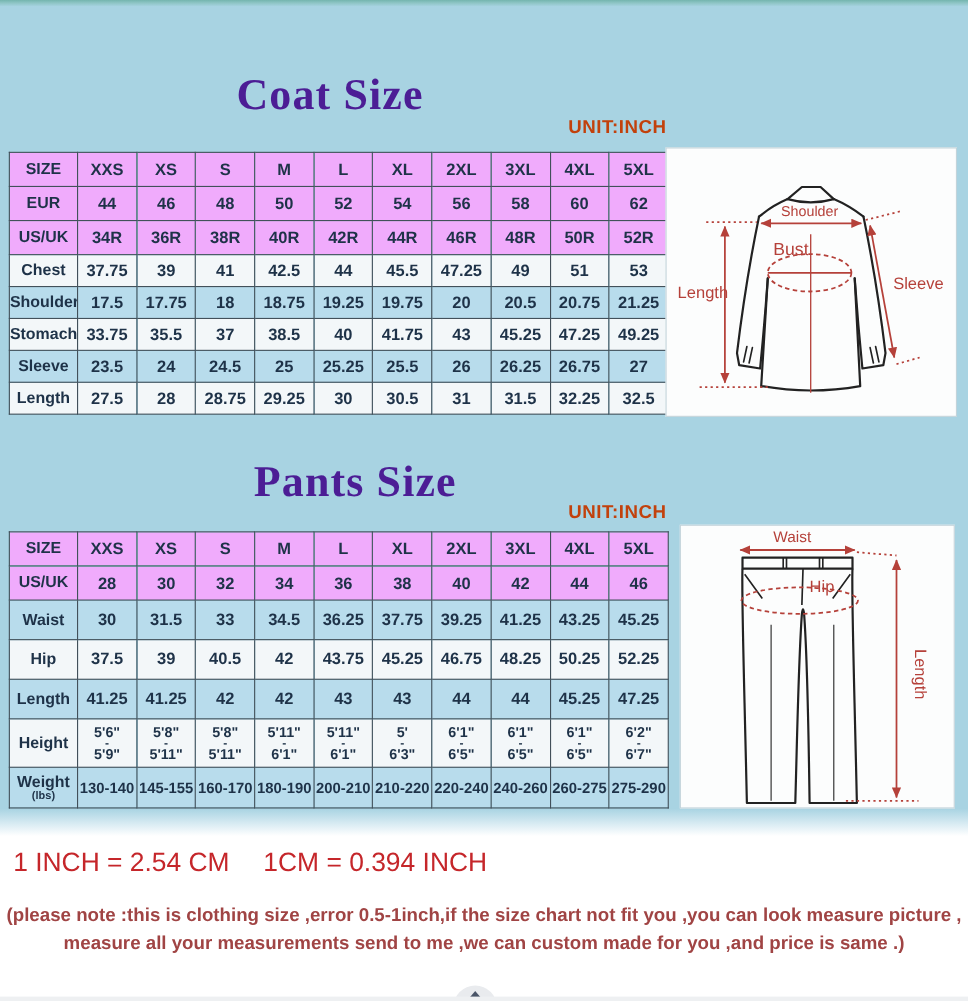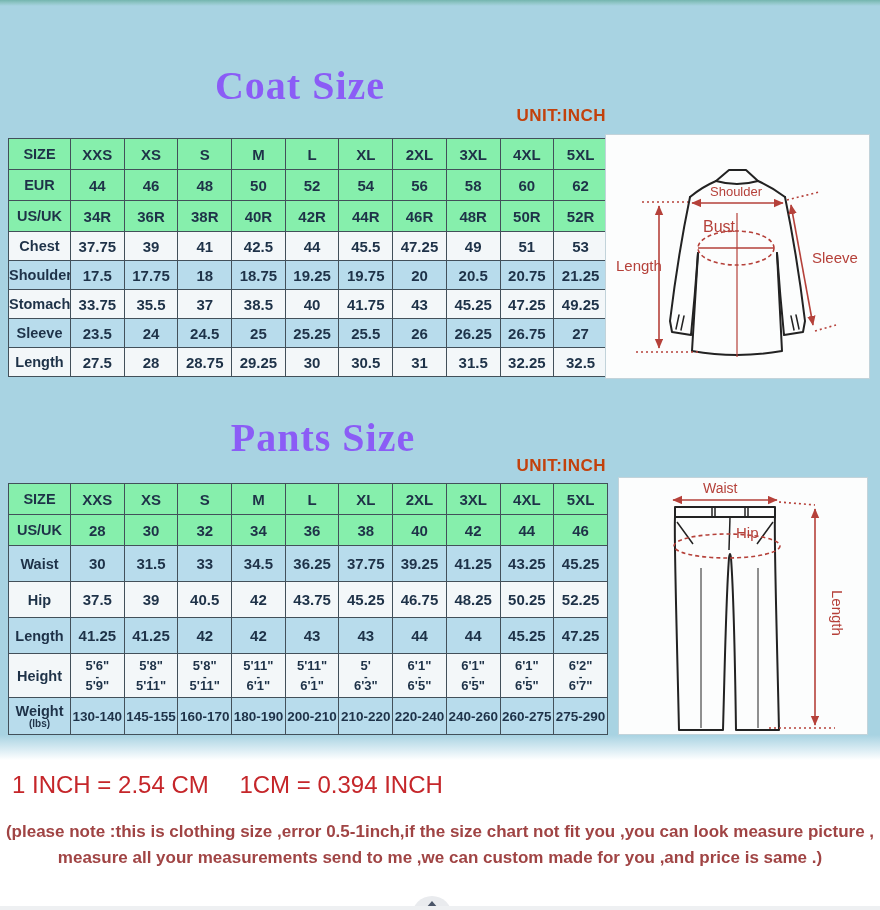--- a/index.html
+++ b/index.html
@@ -2,35 +2,35 @@
 <html><head>
 <meta charset="utf-8">
 <style>
   html,body{margin:0;padding:0;}
   .page{position:relative;width:880px;height:910px;overflow:hidden;background:#ffffff;
         font-family:"Liberation Sans",sans-serif;}
   .bg-blue{position:absolute;left:0;top:0;width:880px;height:760px;
         background:linear-gradient(to bottom,#a8d3e2 0px,#a8d3e2 735px,#dcedf4 750px,#ffffff 760px);}
   .top-strip{position:absolute;left:0;top:0;width:880px;height:6px;
         background:linear-gradient(to bottom,#74b5ae 0%,#8ec5c5 45%,#a8d3e2 100%);}
-  .title{position:absolute;left:0;width:600px;text-align:center;color:#8b5cf6;
+  .title{position:absolute;left:0;width:600px;text-align:center;color:#4c1d95;
         font-family:"Liberation Serif",serif;font-size:40px;font-weight:600;letter-spacing:1px;}
   .coat-title{top:62px;}
   .pants-title{top:414px;margin-left:23px;}
   .unit{position:absolute;left:0;width:606px;text-align:right;color:#c2410c;
         font-size:17px;font-weight:700;letter-spacing:.5px;}
   .unit-coat{top:106px;}
   .unit-pants{top:456px;}
   table.sizes{position:absolute;left:8px;border-collapse:collapse;table-layout:fixed;width:600px;}
   table.coat{top:138px;}
   table.pants{top:483px;}
   table.sizes td{border:1px solid #42505a;text-align:center;vertical-align:middle;padding:0;
         font-size:15px;font-weight:600;color:#1e3248;overflow:hidden;}
   table.sizes td.lbl{font-size:14.5px;}
-  tr.head td{background:#86efac;}
+  tr.head td{background:#f0abfc;}
   tr.white td{background:#f3f7f9;}
   tr.blue td{background:#b8dcec;}
   table.coat tr{height:29px;}
   table.coat tr.head{height:31px;}
   table.pants tr{height:36px;}
   table.pants tr.head{height:31px;}
   table.pants tr.two-line{height:44px;}
   table.pants tr.has-sub{height:37px;margin-left:36px;}
   tr.two-line td{font-size:13px;}
   tr.two-line td.lbl{font-size:14.5px;}

